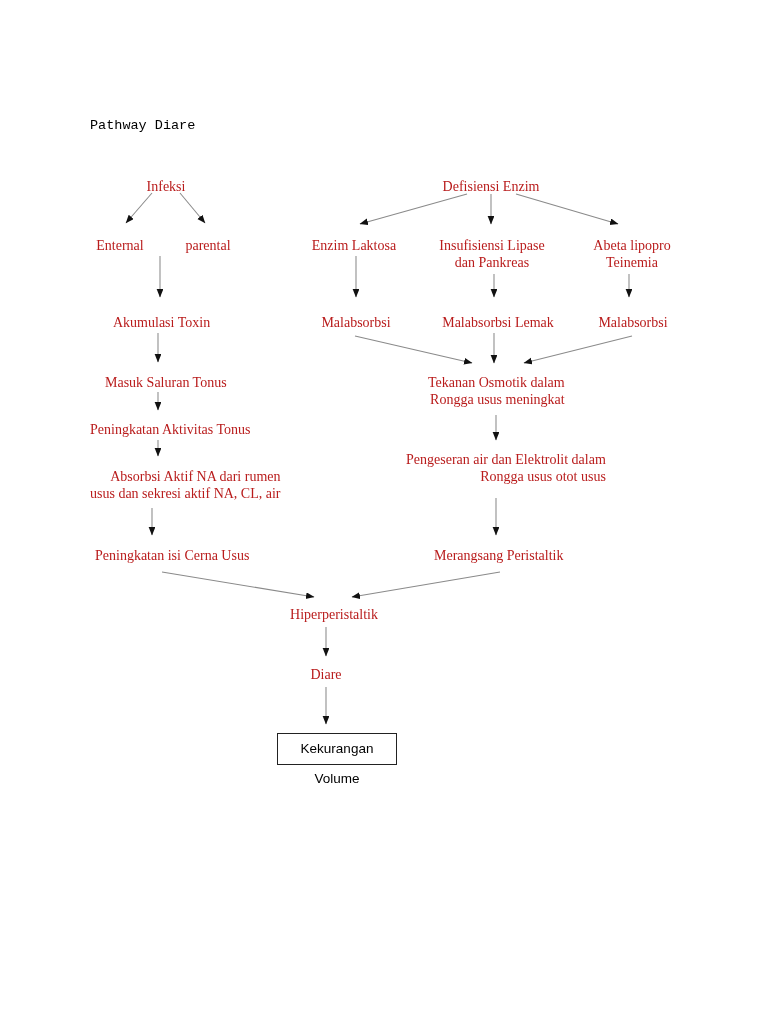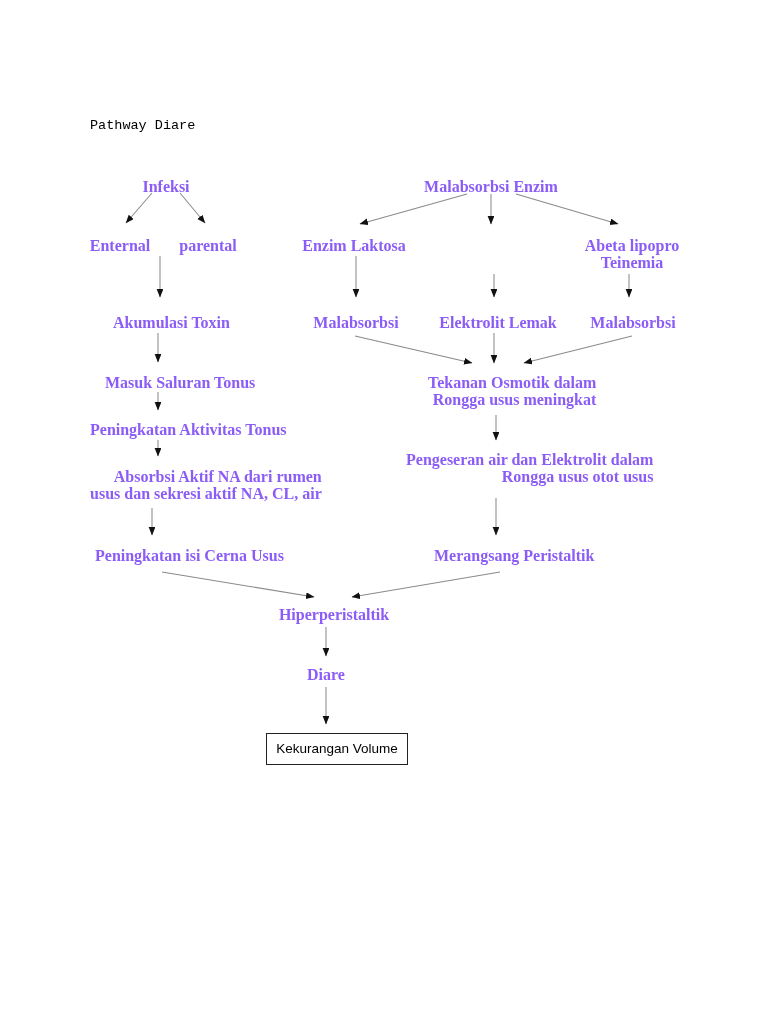--- a/index.html
+++ b/index.html
@@ -20,25 +20,24 @@
     position: absolute;
     left: 0;
     top: 0;
     width: 768px;
     height: 1024px;
     pointer-events: none;
   }
   .node {
     position: absolute;
     font-family: "Liberation Serif", "DejaVu Serif", serif;
-    font-size: 16px;
+    font-size: 14px;
     line-height: 17px;
-    color: #8b5cf6;
+    color: #b91c1c;
     white-space: pre-line;
-    font-weight: bold;
   }
   .node.center {
     text-align: center;
     transform: translateX(-50%);
   }
   .node.left {
     text-align: right;
   }
   .title {
     position: absolute;
@@ -117,30 +116,32 @@
   <div class="node center" style="left:166px; top:178px;">Infeksi</div>
   <div class="node center" style="left:120px; top:237px;">Enternal</div>
   <div class="node center" style="left:208px; top:237px;">parental</div>
   <div class="node left" style="left:113px; top:314px;">Akumulasi Toxin</div>
   <div class="node left" style="left:105px; top:374px;">Masuk Saluran Tonus</div>
   <div class="node left" style="left:90px; top:421px;">Peningkatan Aktivitas Tonus</div>
   <div class="node left" style="left:90px; top:468px;">Absorbsi Aktif NA dari rumen
 usus dan sekresi aktif NA, CL, air</div>
   <div class="node left" style="left:95px; top:547px;">Peningkatan isi Cerna Usus</div>
 
-  <div class="node center" style="left:491px; top:178px;">Malabsorbsi Enzim</div>
+  <div class="node center" style="left:491px; top:178px;">Defisiensi Enzim</div>
   <div class="node center" style="left:354px; top:237px;">Enzim Laktosa</div>
+  <div class="node center" style="left:492px; top:237px;">Insufisiensi Lipase
+dan Pankreas</div>
   <div class="node center" style="left:632px; top:237px;">Abeta lipopro
 Teinemia</div>
   <div class="node center" style="left:356px; top:314px;">Malabsorbsi</div>
-  <div class="node center" style="left:498px; top:314px;">Elektrolit Lemak</div>
+  <div class="node center" style="left:498px; top:314px;">Malabsorbsi Lemak</div>
   <div class="node center" style="left:633px; top:314px;">Malabsorbsi</div>
   <div class="node left" style="left:428px; top:374px;">Tekanan Osmotik dalam
 Rongga usus meningkat</div>
   <div class="node left" style="left:406px; top:451px;">Pengeseran air dan Elektrolit dalam
 Rongga usus otot usus</div>
   <div class="node left" style="left:434px; top:547px;">Merangsang Peristaltik</div>
 
   <div class="node center" style="left:334px; top:606px;">Hiperperistaltik</div>
   <div class="node center" style="left:326px; top:666px;">Diare</div>
-  <div class="boxed" style="left:337px; top:733px; width:142px; height:32px;">Kekurangan Volume</div>
+  <div class="boxed" style="left:337px; top:733px; width:120px; height:32px;">Kekurangan Volume</div>
 
 </div>
 
 </body></html>

